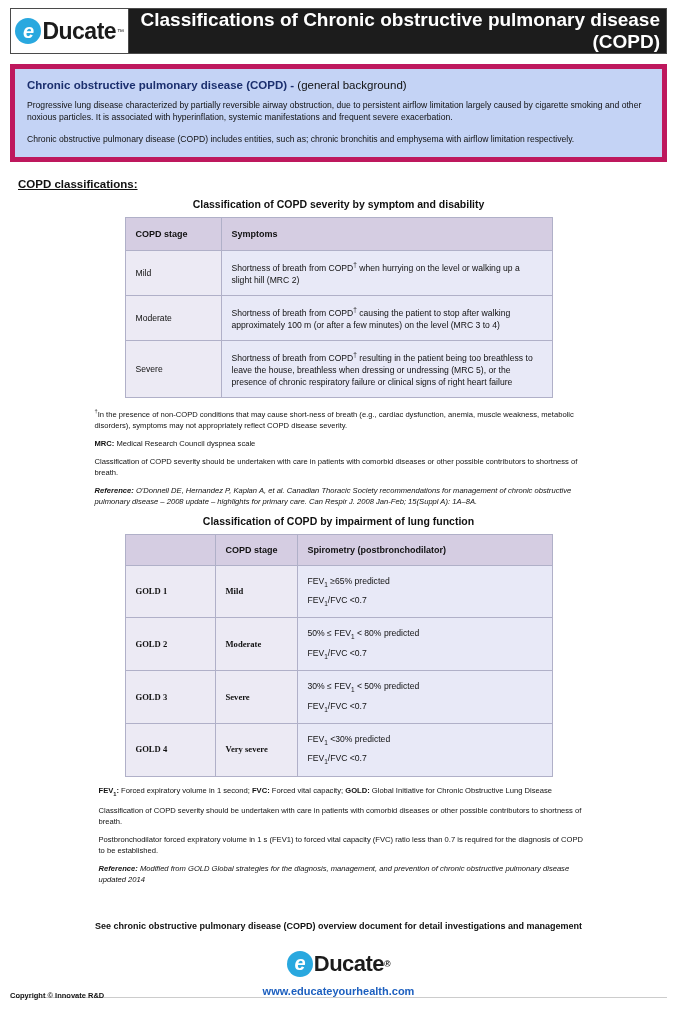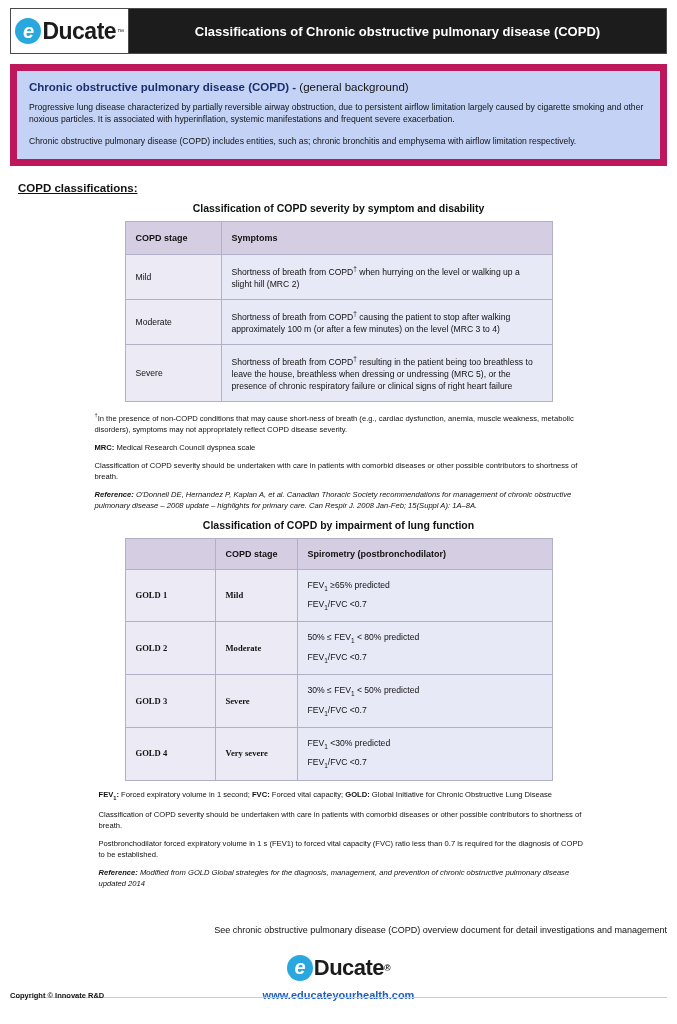--- a/index.html
+++ b/index.html
@@ -63,30 +63,30 @@
     font-weight: normal;
     vertical-align: super;
     margin-left: 1px;
   }
   .header-title {
     flex: 1;
     display: flex;
     align-items: center;
     justify-content: center;
     color: #ffffff;
-    font-size: 13px;
+    font-size: 19px;
     font-weight: bold;
     padding: 4px 6px;
     text-align: right;
   }
   
   .bg-panel {
     margin-top: 10px;
     background: #c4d3f5;
-    border: 7px solid #be185d;
+    border: 5px solid #be185d;
     padding: 10px 12px 12px 12px;
   }
   .bg-title {
     font-size: 11.5px;
     font-weight: bold;
     color: #1b2f6e;
     margin-bottom: 8px;
   }
   .bg-title .normal {
     font-weight: normal;
@@ -193,23 +193,23 @@
   .note.ref .reflabel { font-style: italic; font-weight: bold; }
 
   .notes2 {
     width: 500px;
     margin: 8px auto 0 auto;
     padding-left: 10px;
   }
 
   
   .footer-note {
-    text-align: right;
+    text-align: center;
     font-size: 9px;
-    font-weight: normal;
+    font-weight: bold;
     margin-top: 36px;
   }
   .brand-footer {
     margin-top: 20px;
     text-align: center;
   }
   .brand-footer .logo {
     justify-content: center;
     font-size: 22px;
   }

